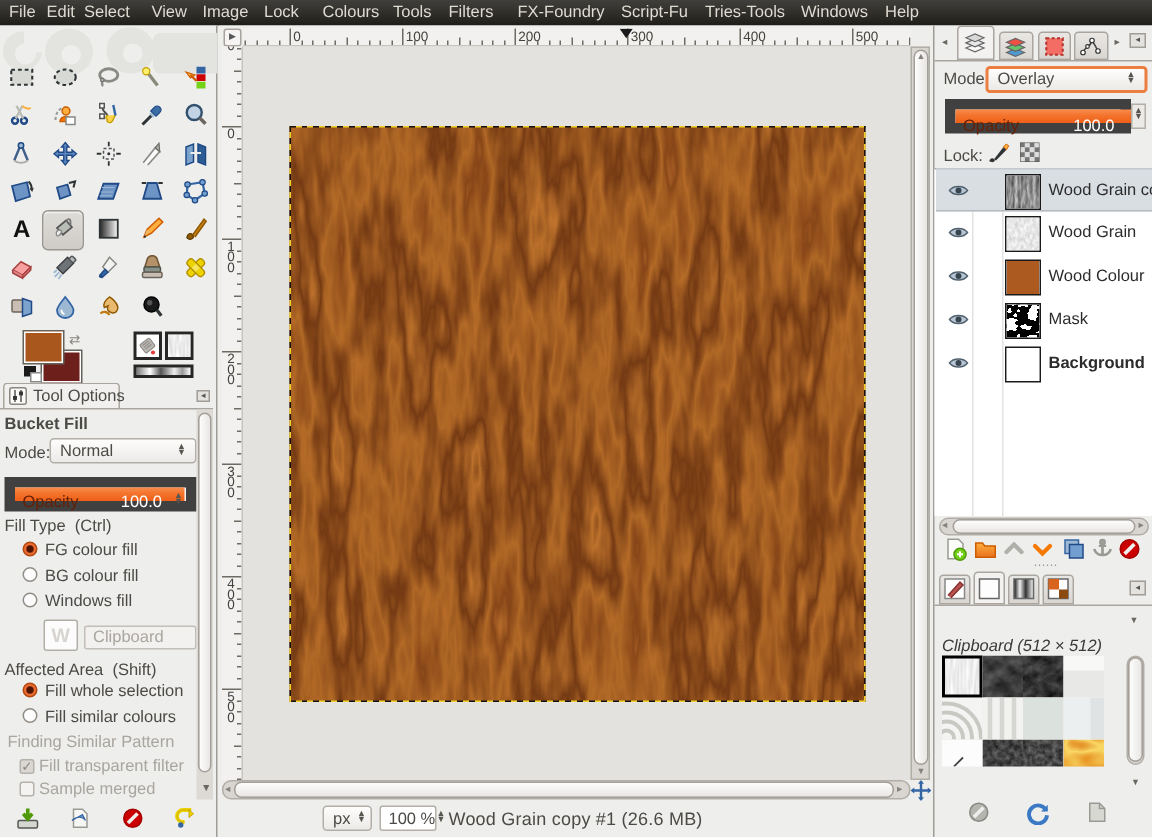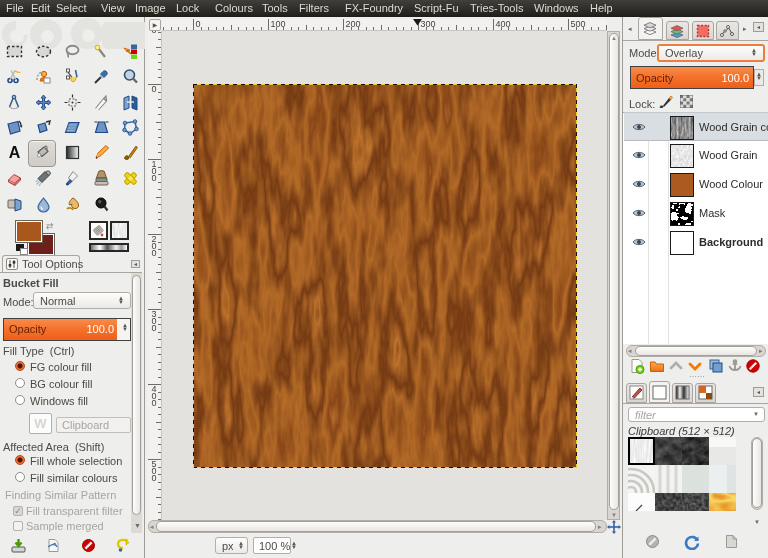--- a/index.html
+++ b/index.html
@@ -19,21 +19,21 @@
 
 .toptab{position:absolute;left:2px;top:238px;width:78px;height:17px;background:#f1f0ee;border:1px solid #aaa69f;border-bottom:none;border-radius:3px 3px 0 0;}
 .lbl{position:absolute;color:#4c4a46;}
 .gray{color:#a9a59f;}
 .radio{position:absolute;width:10px;height:10px;border-radius:50%;background:#fdfdfd;border:1px solid #918d86;}
 .radio.sel{background:radial-gradient(circle at 50% 50%, #4e1303 0 2px, #ef6c31 3px);border:1px solid #b04a12;}
 .cb{position:absolute;width:10px;height:10px;border-radius:2px;background:#f4f3f1;border:1px solid #b5b1ab;}
 
 .combo{position:absolute;background:linear-gradient(#fdfdfc,#eceae7);border:1px solid #b3afa8;border-radius:3px;}
 .spinarr{position:absolute;color:#58554f;font-size:6px;line-height:4px;text-align:center;}
-.slider{position:absolute;border:1px solid #404040;background:#f5f4f2;padding-left:24px;}
+.slider{position:absolute;border:7px solid #404040;background:#f5f4f2;padding-left:24px;}
 .sliderfill{position:absolute;left:0;top:0;bottom:0;background:linear-gradient(#f78c4c,#f4732c 45%,#ef5f18);}
 .slidertxt{position:absolute;color:#641f04;font-weight:normal;}
 .sliderval{position:absolute;color:#fff;}
 
 .sbtrough{position:absolute;background:#cbc7c2;border:1px solid #b1ada7;border-radius:6px;}
 .sbthumb{position:absolute;background:linear-gradient(90deg,#fdfdfd,#e8e6e3);border:1px solid #a49f99;border-radius:5px;}
 .sbthumbh{position:absolute;background:linear-gradient(#fdfdfd,#e8e6e3);border:1px solid #a49f99;border-radius:5px;}
 .arr{position:absolute;color:#6b6862;font-size:7px;line-height:7px;}
 
 #canvascol{position:absolute;left:146px;top:17px;width:476px;height:541px;background:#eeeeec;}
@@ -608,20 +608,21 @@
       </svg>
   </div>
 
   <div id="statusbar">
     <div class="combo" style="left:69px;top:3px;width:33px;height:17px;"></div>
     <div class="lbl abs" style="left:76px;top:6px;">px</div>
     <div class="spinarr" style="left:92px;top:7px;">▲<br>▼</div>
     <div class="abs" style="left:107px;top:3px;width:38px;height:17px;background:#fff;border:1px solid #b3afa8;border-radius:2px;"></div>
     <div class="lbl abs" style="left:113px;top:6px;">100 %</div>
     <div class="spinarr" style="left:145px;top:7px;">▲<br>▼</div>
+    <div class="lbl abs" style="left:153px;top:5px;font-size:12px;letter-spacing:0.15px;">Wood Grain copy #1 (26.6 MB)</div>
   </div>
 </div>
 
 <div id="rightpanel">
   <div class="arr" style="left:5px;top:8px;">◂</div>
   <div class="tab tabsel" style="left:15px;top:0px;width:25px;height:23px;"></div>
   <div class="tab" style="left:43px;top:4px;width:23px;height:19px;"></div>
   <div class="tab" style="left:69px;top:4px;width:22px;height:19px;"></div>
   <div class="tab" style="left:93px;top:4px;width:23px;height:19px;"></div>
   <div class="arr" style="left:120px;top:8px;">▸</div>
@@ -833,21 +834,20 @@
             </linearGradient>
           </defs>
         </svg></div>
       <div class="abs" style="left:75px;top:368px;width:15px;height:15px"><svg width="15" height="15" viewBox="0 0 15 15">
           <rect x="1" y="1" width="13" height="13" fill="#fff" stroke="#666"></rect>
           <rect x="1" y="1" width="7" height="7" fill="#d9641e"></rect>
           <rect x="8" y="8" width="6" height="6" fill="#8a4a10"></rect>
         </svg></div>
     </div>
   <div class="abs" style="left:0;top:386px;width:146px;height:1px;background:#aaa69f;"></div>
-  <div class="abs it" style="left:5px;top:390px;width:137px;height:15px;background:#fff;border:1px solid #b3afa8;border-radius:3px;color:#a9a59f;padding:1px 0 0 6px;">filter</div>
   <div class="arr" style="left:130px;top:394px;font-size:6px;">▼</div>
   <div class="abs it" style="left:5px;top:408px;color:#3a3a3a;font-size:11px;">Clipboard (512 × 512)</div>
   <div id="patterngrid">
       <div class="pcell" style="left:5px;top:420px;height:28px;overflow:hidden;outline:2px solid #000;outline-offset:-2px;"><svg width="27" height="28">
           <filter id="p0" color-interpolation-filters="sRGB">
             <feTurbulence type="fractalNoise" baseFrequency="0.5 0.05" numOctaves="2" seed="3"></feTurbulence>
             <feColorMatrix type="matrix" values="0.22 0 0 0 0.82  0.22 0 0 0 0.82  0.22 0 0 0 0.82  0 0 0 0 1"></feColorMatrix>
           </filter>
           <rect width="27" height="28" filter="url(#p0)"></rect>
         </svg></div>

